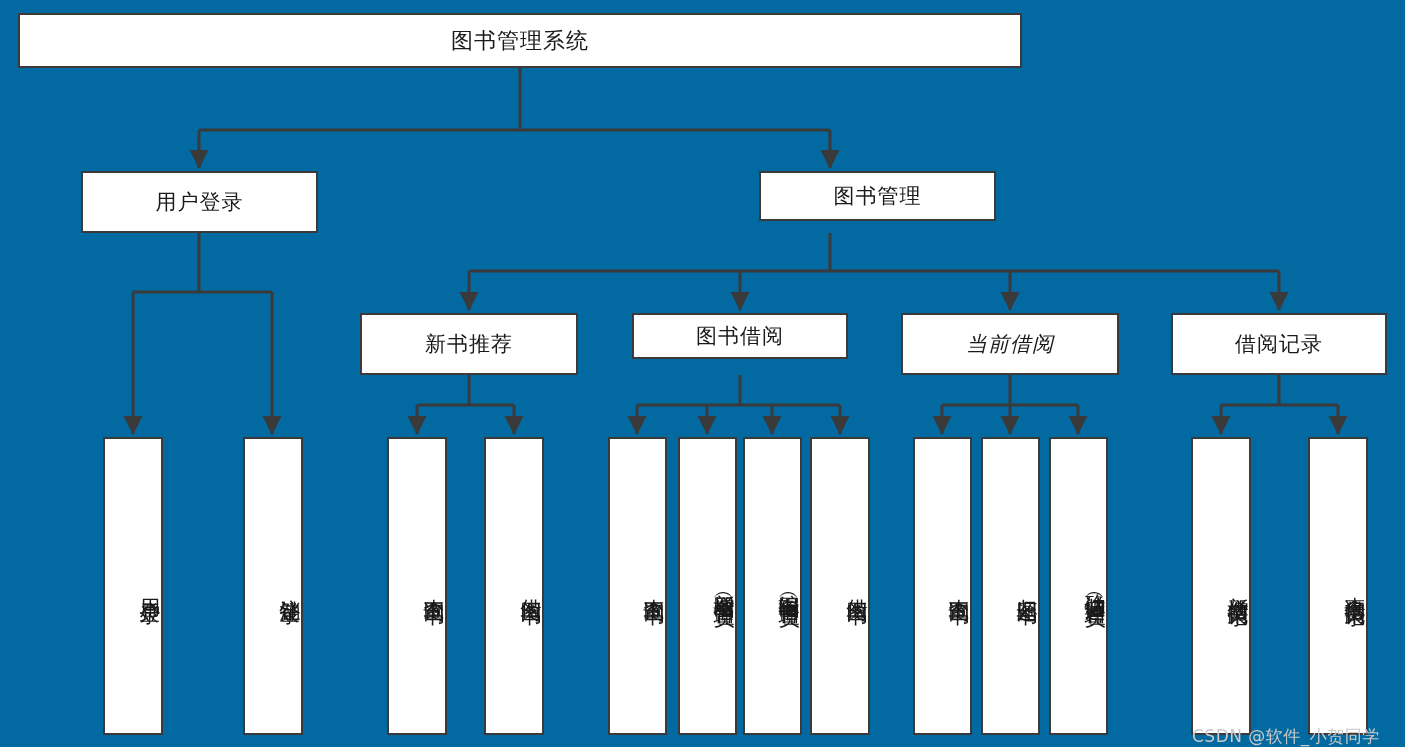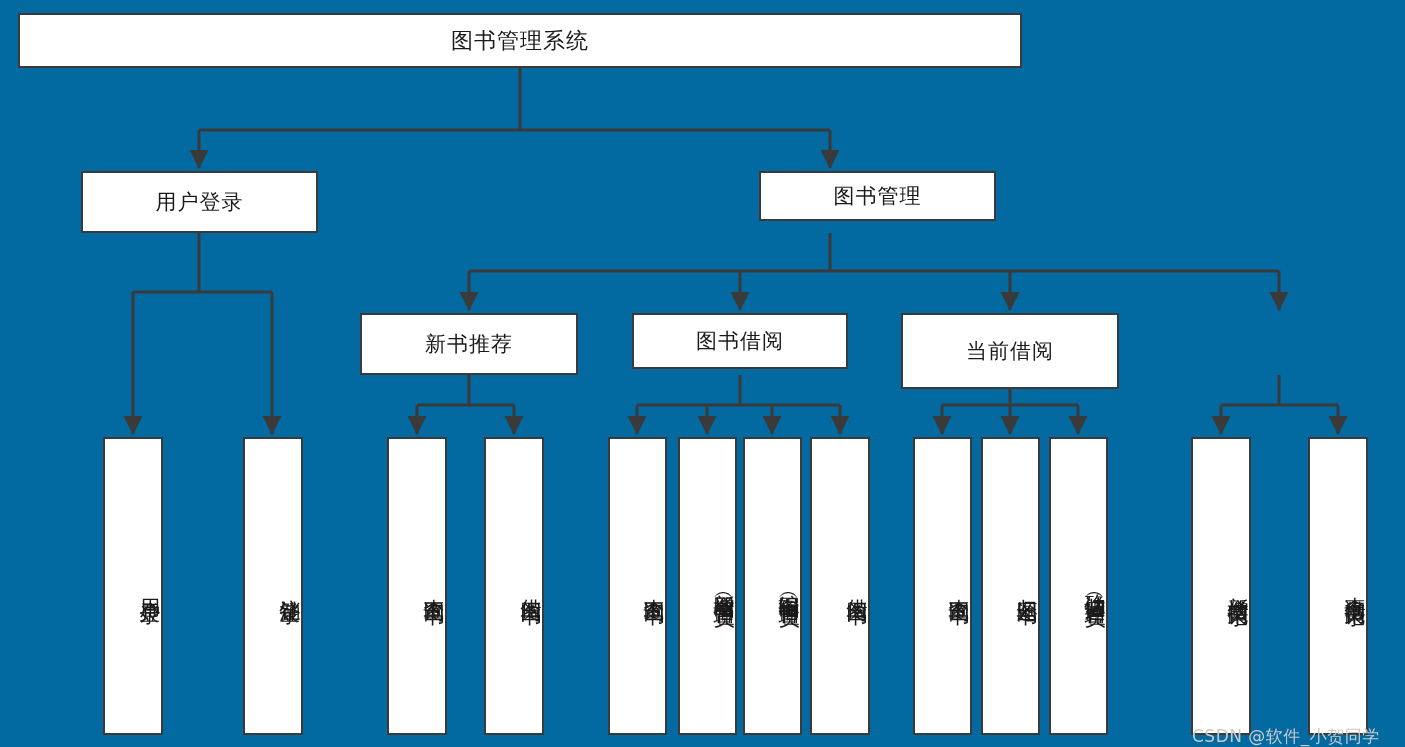--- a/index.html
+++ b/index.html
@@ -132,25 +132,28 @@
   <div class="node h" style="left:81px; top:171px; width:237px; height:62px;">
     <span>用户登录</span>
   </div>
   <div class="node h" style="left:711px; top:171px; width:237px; height:50px;margin-left:48px;">
     <span>图书管理</span>
   </div>
 
   <div class="node h" style="left:360px; top:313px; width:218px; height:62px;justify-content:center;">
     <span>新书推荐</span>
   </div>
-  <div class="node h" style="left:632px; top:313px; width:216px; height:56px;">
+  <div class="node h" style="left:632px; top:313px; width:216px; height:46px;">
     <span>图书借阅</span>
   </div>
-  <div class="node h" style="left:901px; top:313px; width:218px; height:76px;">
+  <div class="node h" style="left:901px; top:313px; width:218px; height:62px;font-style:italic;">
     <span>当前借阅</span>
+  </div>
+  <div class="node h" style="left:1171px; top:313px; width:216px; height:62px;">
+    <span>借阅记录</span>
   </div>
 
   <div class="node v" style="left:103px; top:437px; width:60px; height:298px;">
     <span class="vlabel">用户登录</span>
   </div>
   <div class="node v" style="left:243px; top:437px; width:60px; height:298px;">
     <span class="vlabel">注销登录</span>
   </div>
 
   <div class="node v" style="left:387px; top:437px; width:60px; height:298px;">

